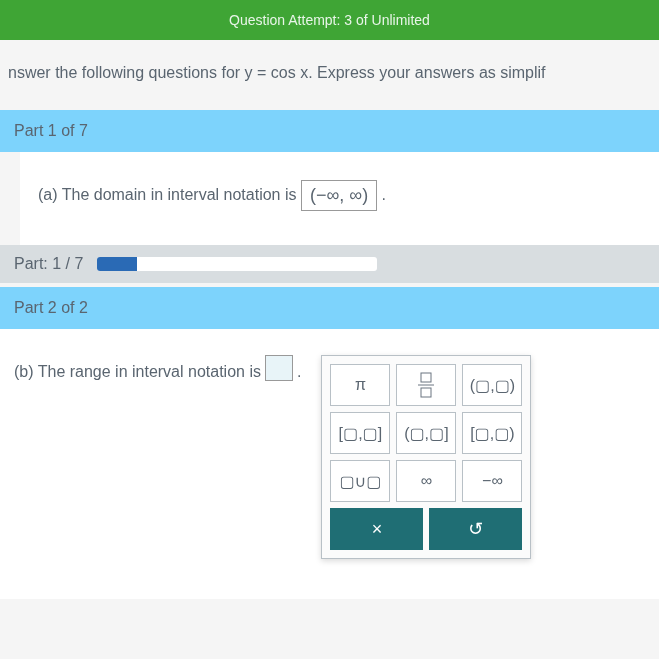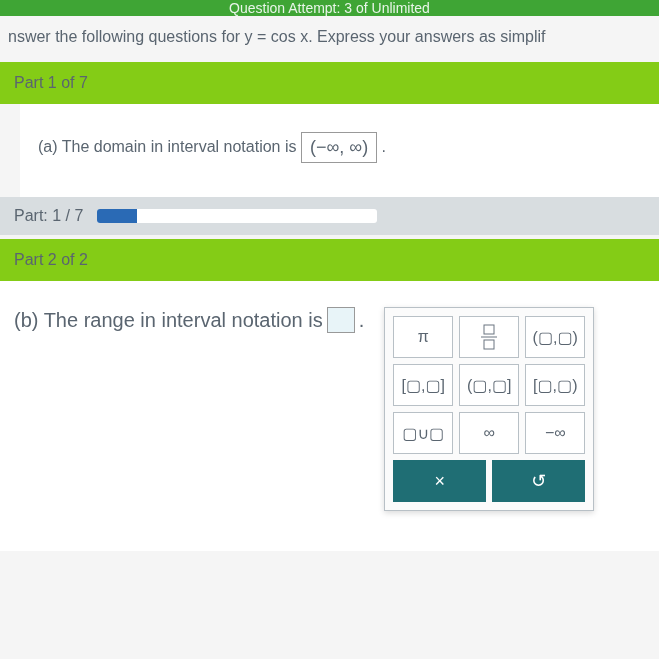--- a/index.html
+++ b/index.html
@@ -7,31 +7,31 @@
     font-family: Arial, sans-serif;
     background: #f5f5f5;
     width: 659px;
     height: 659px;
     overflow: hidden;
     color: #5a6570;
   }
   .top-bar {
     background: #3fa535;
     color: #e8f5e8;
-    padding: 0 12px;
+    padding: 12px 12px;
     font-size: 14px;
     text-align: center;
   }
   .instruction {
-    padding: 12px 8px;
+    padding: 24px 8px;
     font-size: 16px;
     color: #5a6570;
   }
   .part-header {
-    background: #84cc16;
+    background: #7dd3fc;
     padding: 12px 14px;
     font-size: 16px;
     color: #5a6570;
     margin-top: 4px;
   }
   .part-body {
     background: #fff;
     padding: 28px 18px 34px;
     font-size: 16px;
     margin-left: 20px;
@@ -64,21 +64,21 @@
     width: 14%;
     border-radius: 3px 0 0 3px;
   }
   .part2-body {
     background: #fff;
     padding: 26px 14px 40px;
     display: flex;
     align-items: flex-start;
     gap: 20px;
   }
-  .range-line { font-size: 20px; display:flex; align-items:center; gap:4px; }
+  .range-line { font-size: 16px; display:flex; align-items:flex-end; gap:4px; }
   .input-slot {
     display: inline-block;
     width: 28px;
     height: 26px;
     border: 1px solid #999;
     background: #e8f4f8;
     vertical-align: middle;
   }
   .palette {
     border: 1px solid #b8c0c6;

